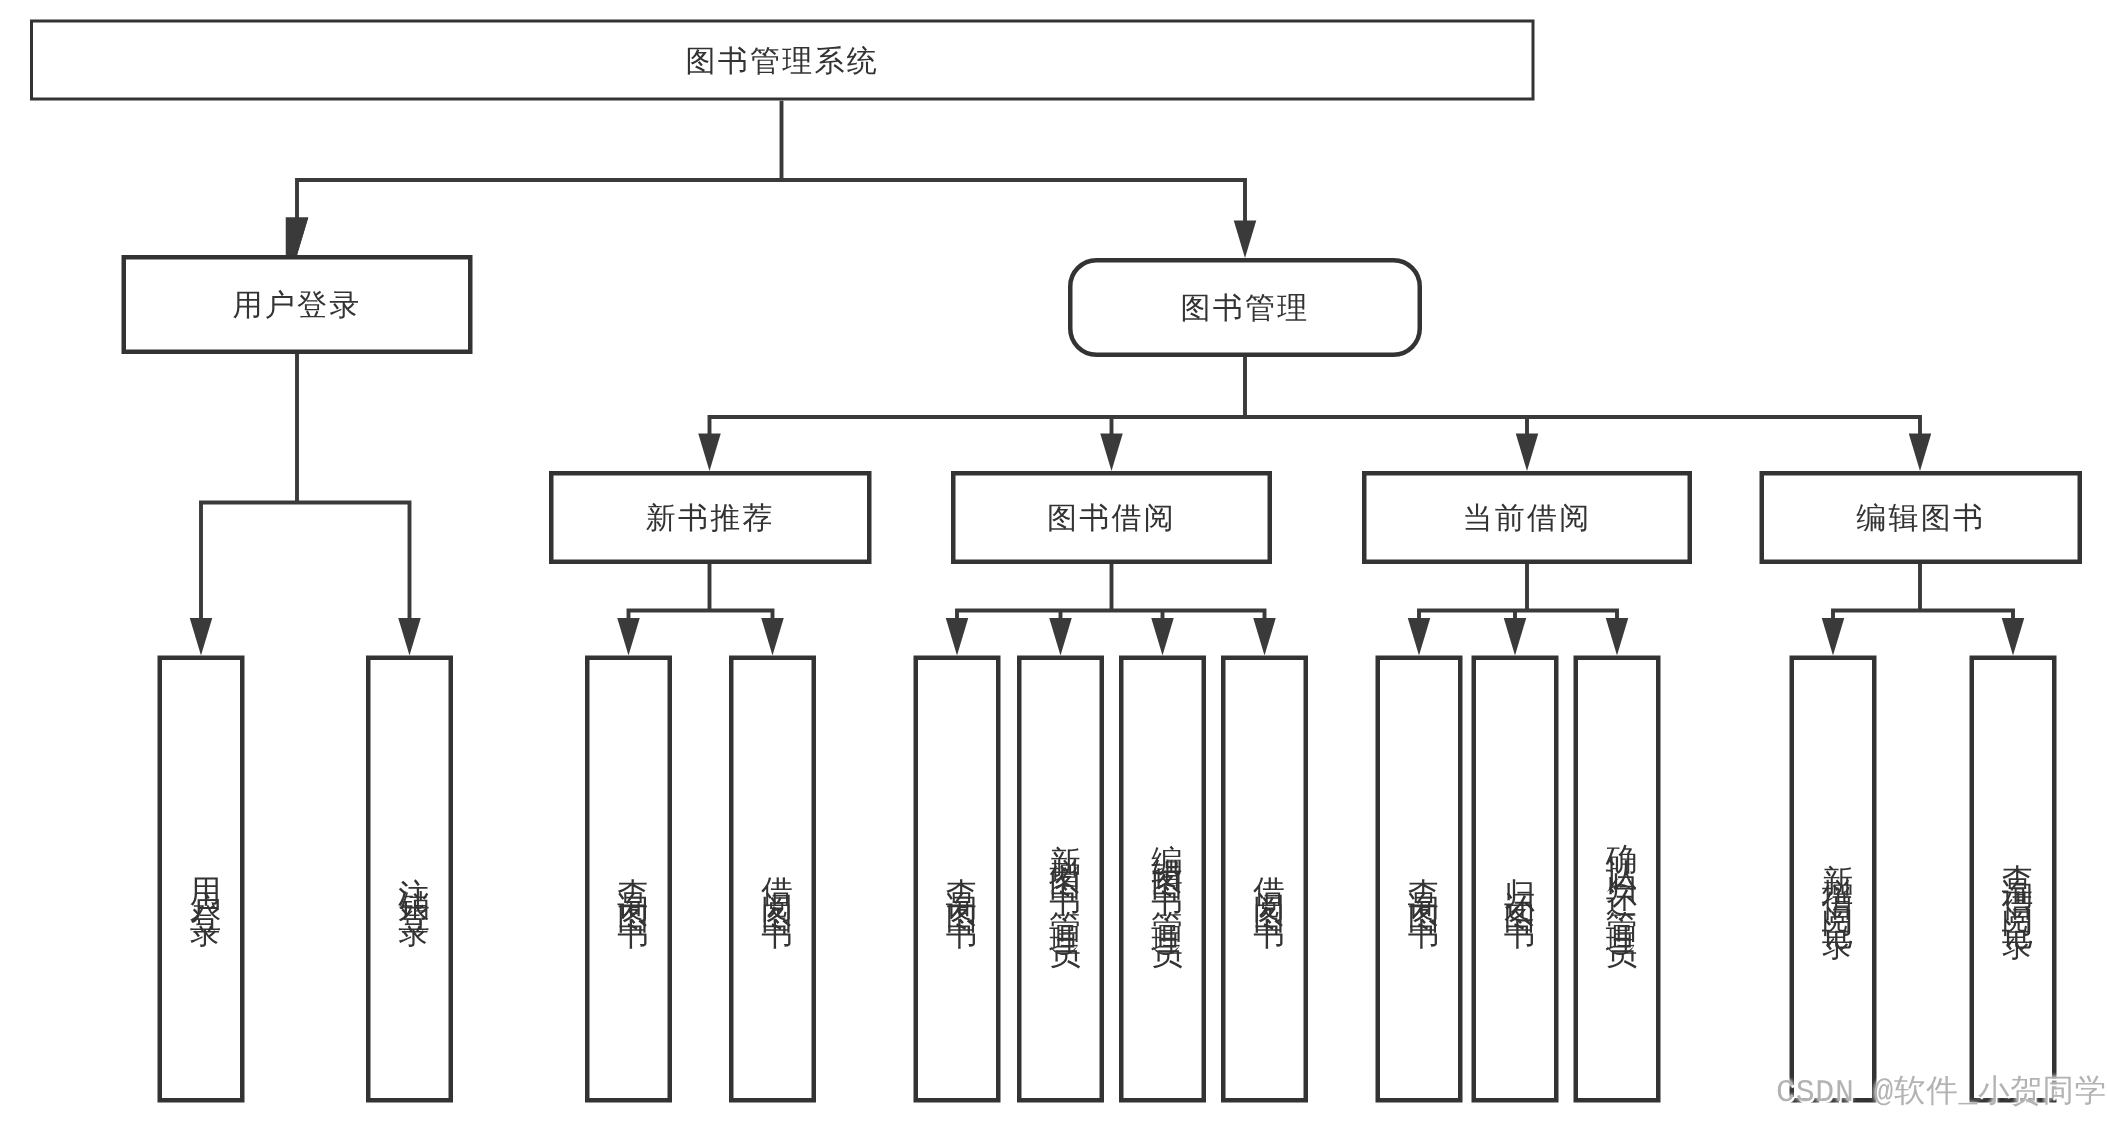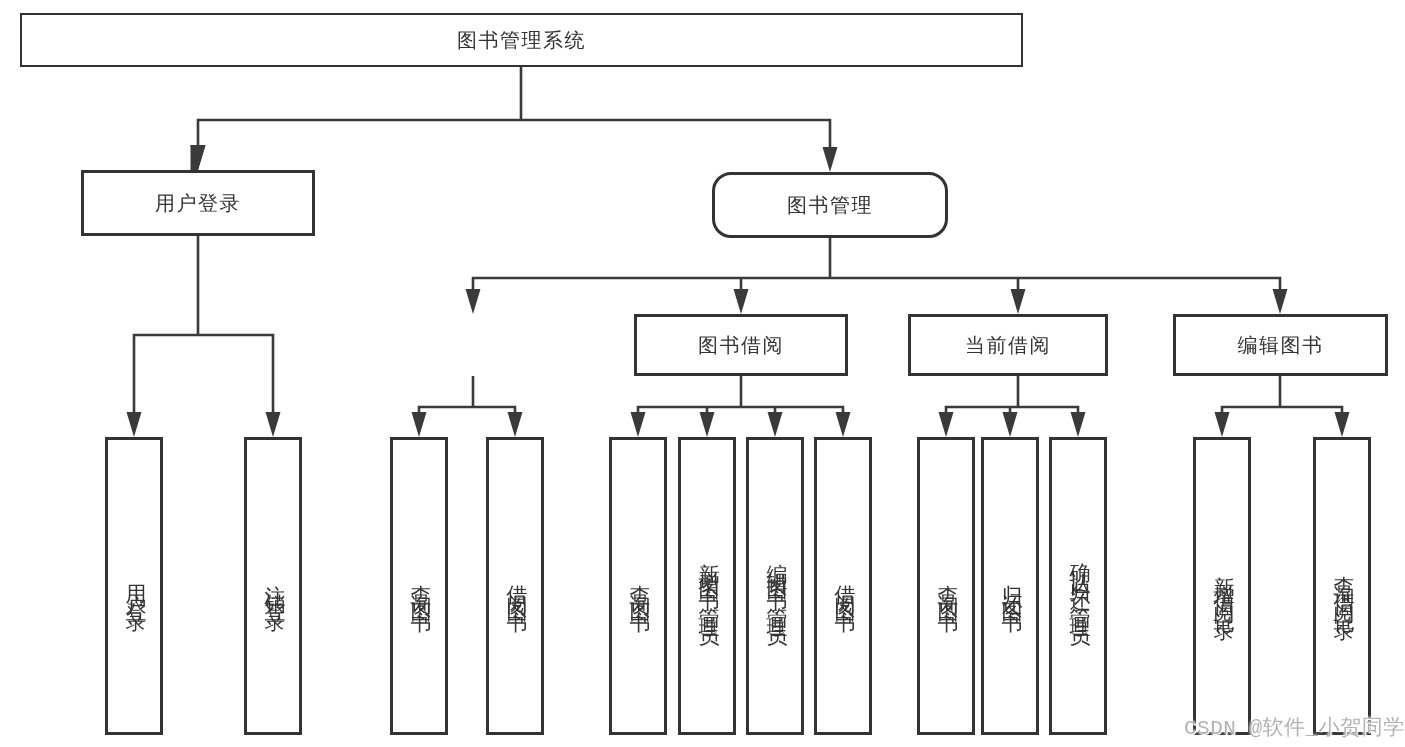--- a/index.html
+++ b/index.html
@@ -92,24 +92,27 @@
     <span class="h-label">图书管理系统</span>
   </div>
 
   <div class="node" style="left:81px;top:170px;width:234px;height:66px;">
     <span class="h-label">用户登录</span>
   </div>
   <div class="node" style="left:712px;top:172px;width:236px;height:66px;border-radius:19px;">
     <span class="h-label">图书管理</span>
   </div>
 
+  <div class="node" style="left:366px;top:314px;width:215px;height:62px;">
+    <span class="h-label">新书推荐</span>
+  </div>
   <div class="node" style="left:634px;top:314px;width:214px;height:62px;">
     <span class="h-label">图书借阅</span>
   </div>
-  <div class="node" style="left:908px;top:314px;width:200px;height:62px;text-align:center;">
+  <div class="node" style="left:908px;top:314px;width:220px;height:62px;text-align:center;">
     <span class="h-label">当前借阅</span>
   </div>
   <div class="node" style="left:1173px;top:314px;width:215px;height:62px;">
     <span class="h-label">编辑图书</span>
   </div>
 
   <div class="node" style="left:105px;top:437px;width:58px;height:298px;">
     <span class="v-label">用户登录</span>
   </div>
   <div class="node" style="left:244px;top:437px;width:58px;height:298px;">

